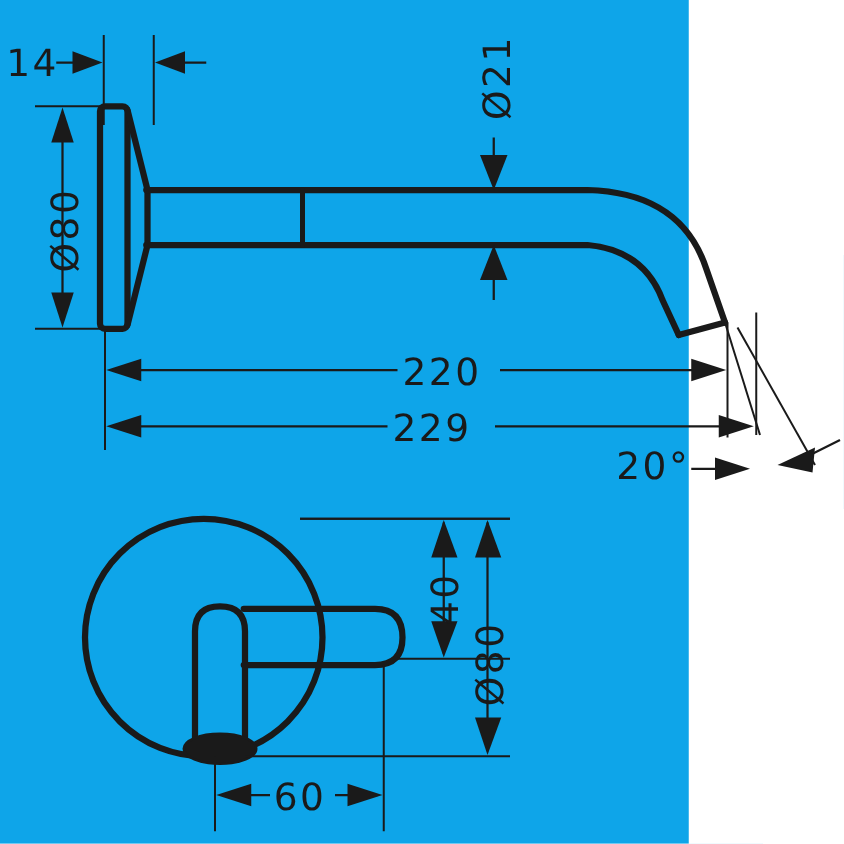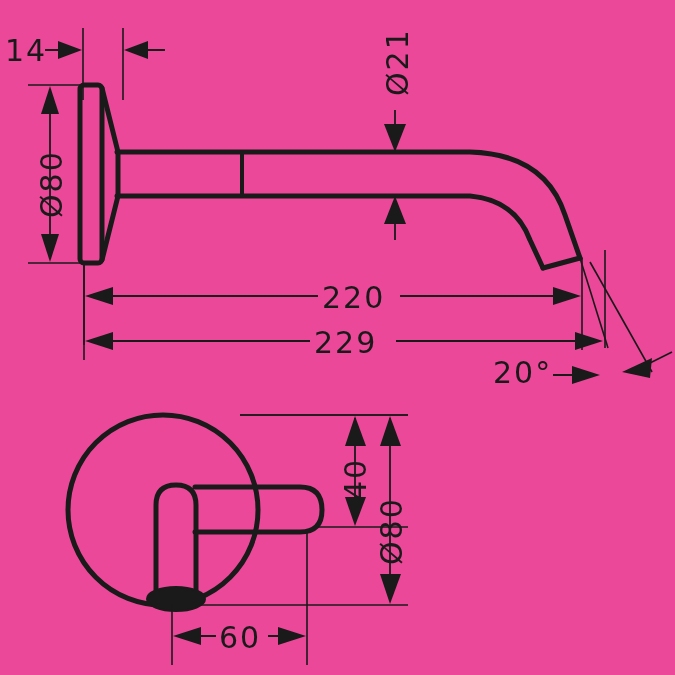--- a/index.html
+++ b/index.html
@@ -8,23 +8,23 @@
     background: #ffffff;
   }
   body {
     width: 675px;
     height: 675px;
     font-family: "DejaVu Sans", sans-serif;
     overflow: hidden;
   }
   #drawing-root {
     position: relative;
-    width: 675px;
+    width: 551px;
     height: 675px;
-    background: #ec4899;
+    background: #0ea5e9;
   }
   svg#technical-drawing {
     display: block;
     width: 675px;
     height: 675px;
   }
   .dim-text {
     font-family: "DejaVu Sans", sans-serif;
     font-size: 30px;
     letter-spacing: 2px;

